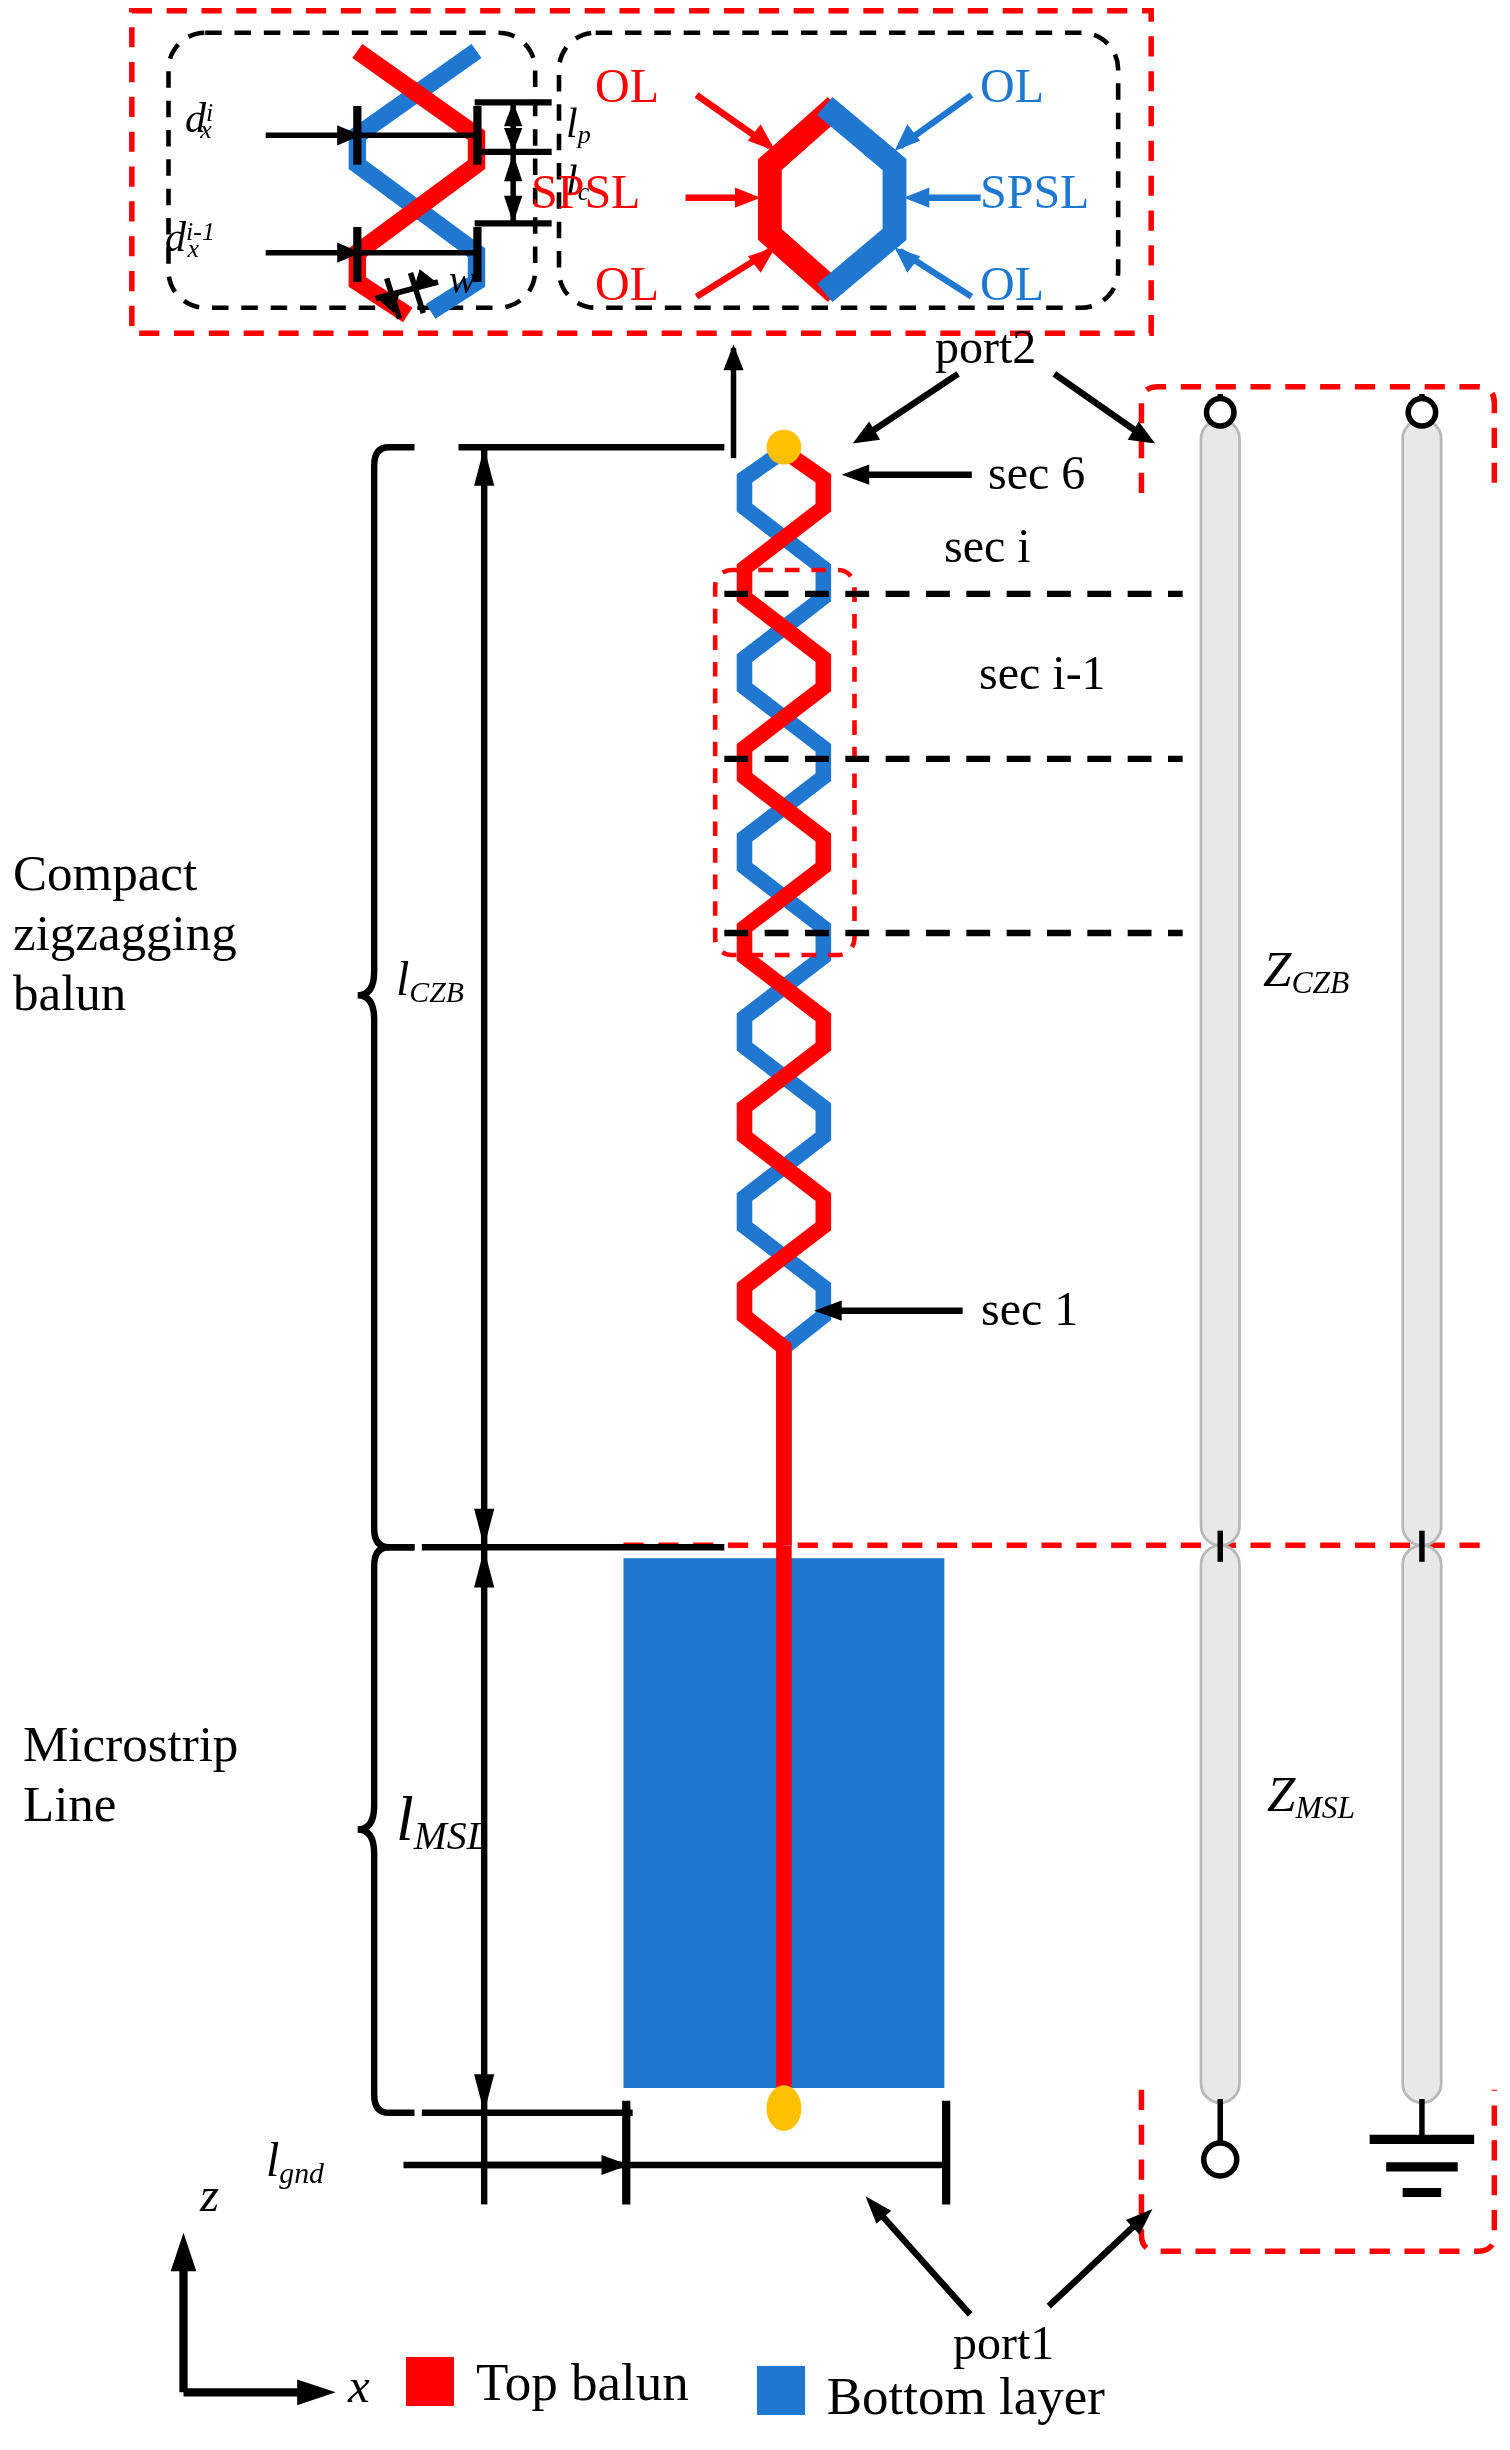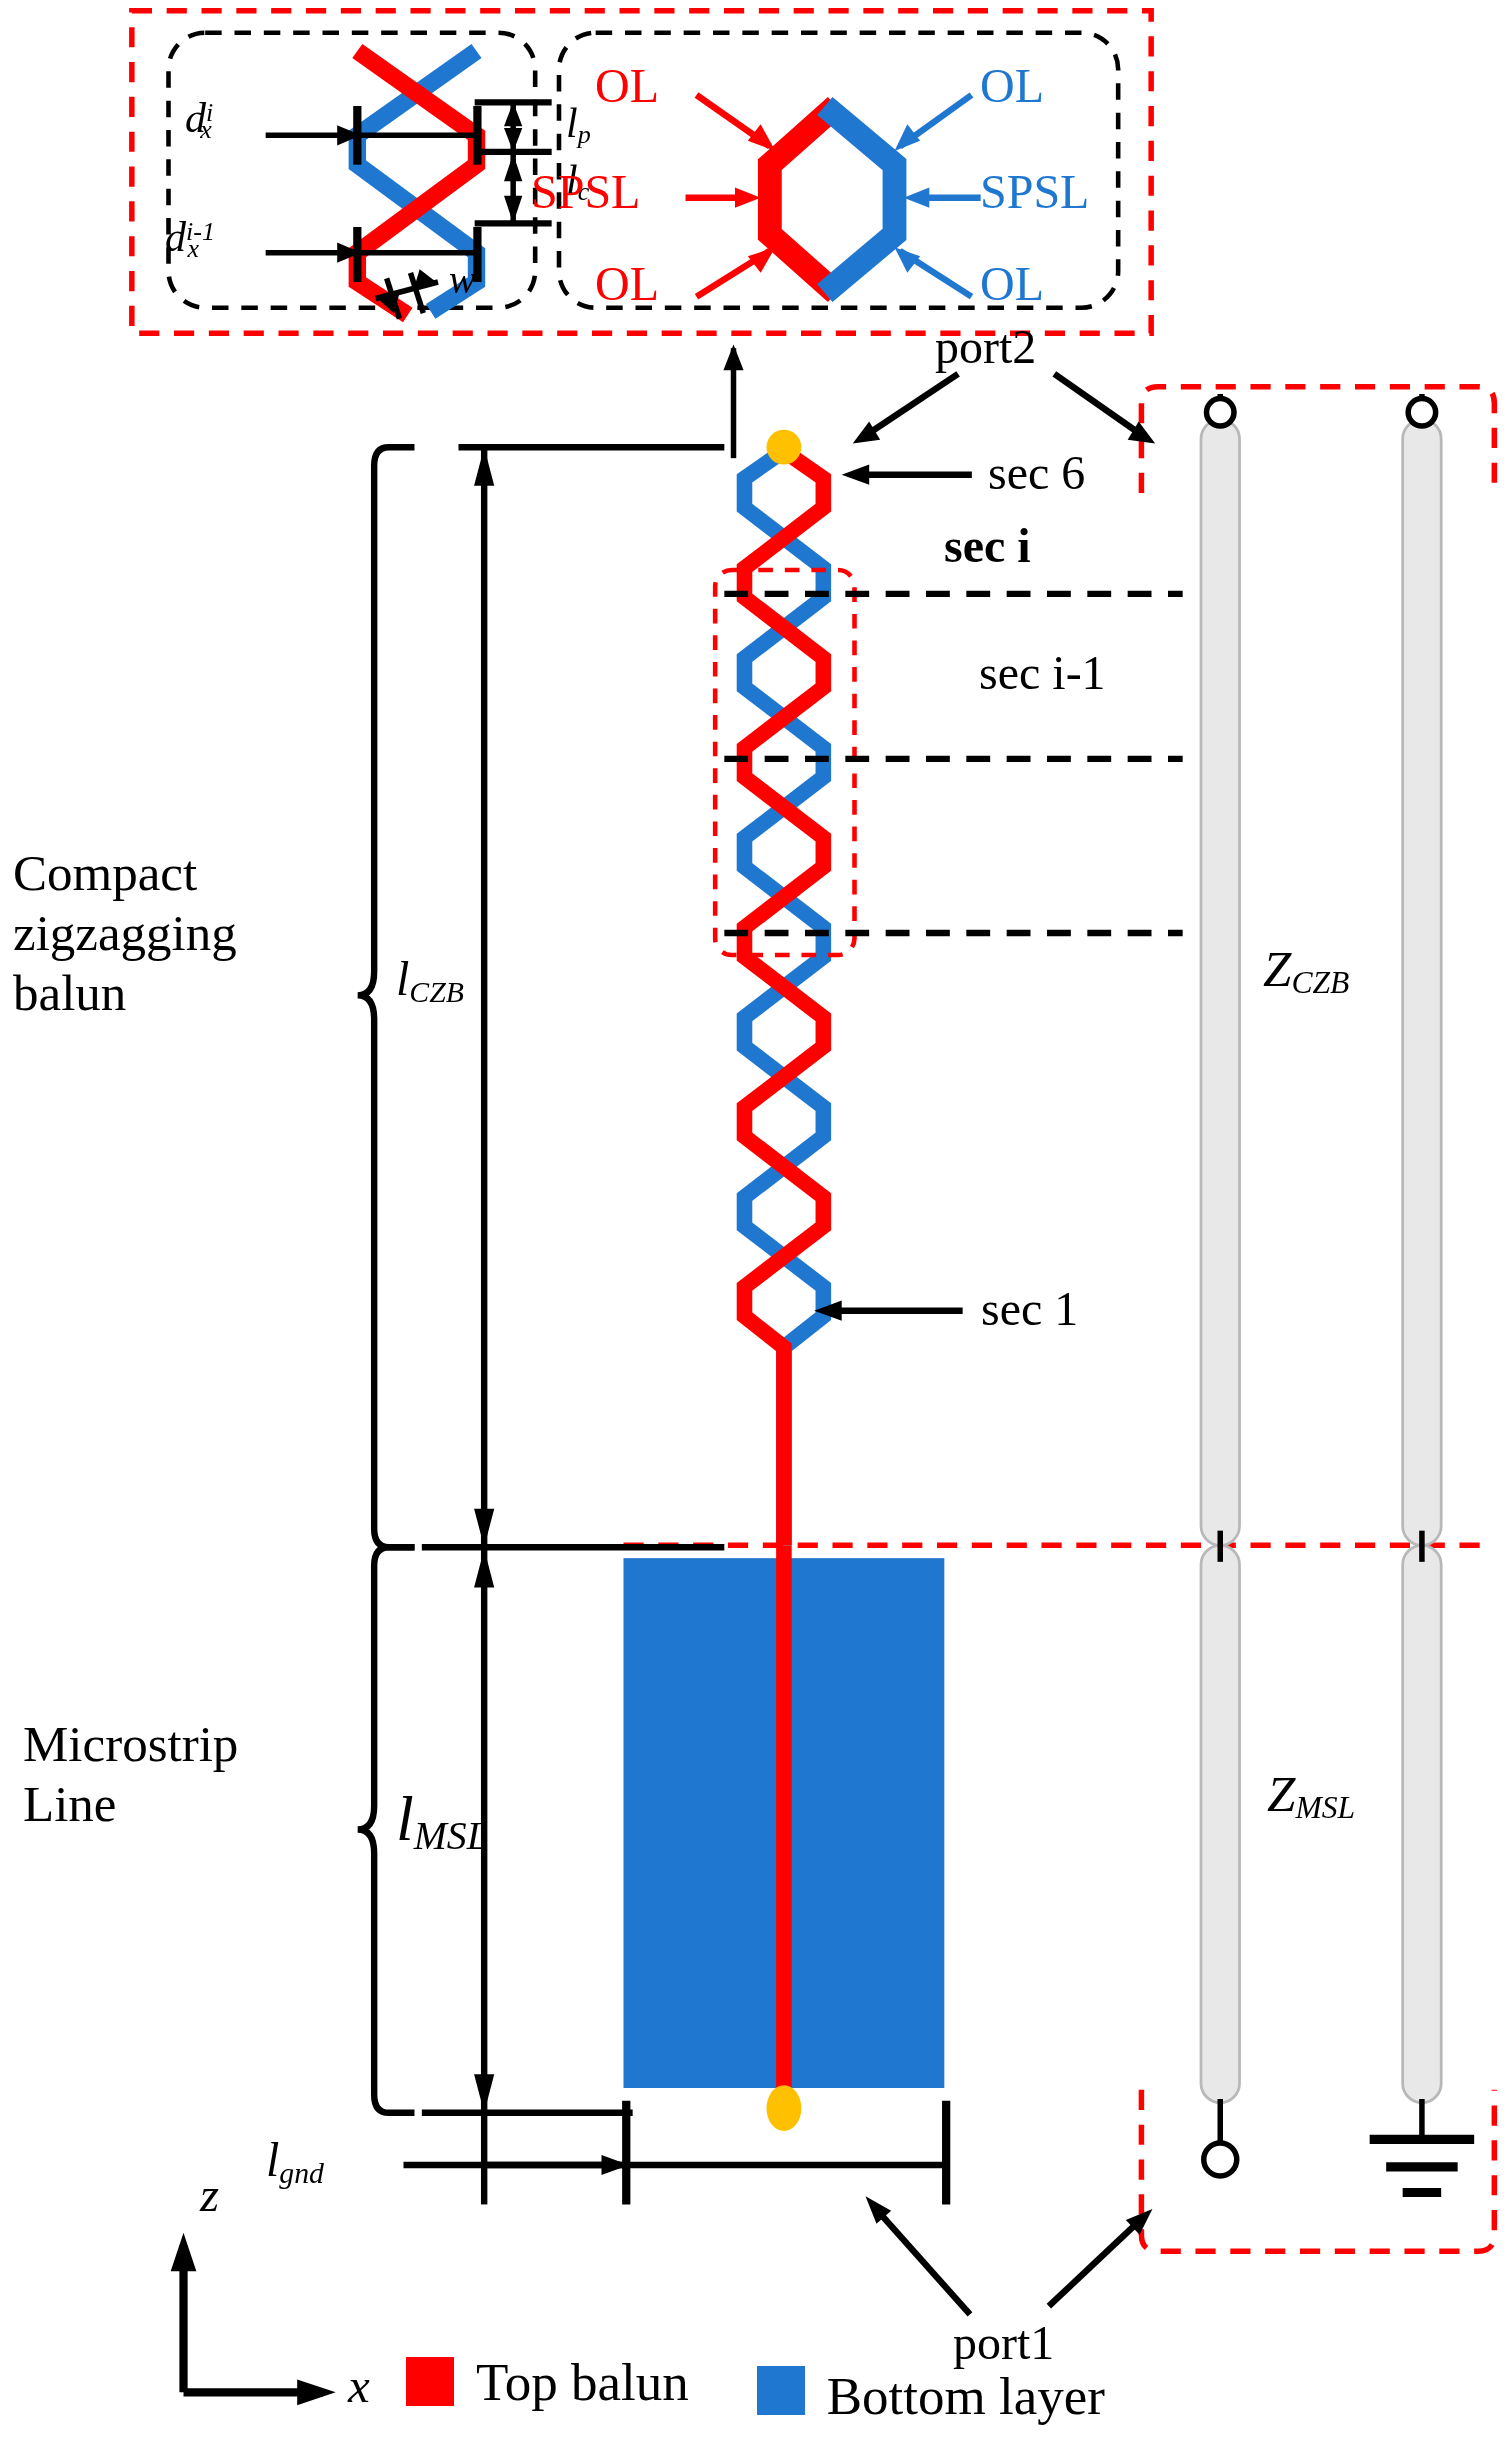--- a/index.html
+++ b/index.html
@@ -234,21 +234,21 @@
       <line x1="1551" y1="1920" x2="1551" y2="1962" stroke="#000" stroke-width="6"></line>
       <line x1="1494" y1="1964" x2="1608" y2="1964" stroke="#000" stroke-width="10"></line>
       <line x1="1512" y1="1994" x2="1590" y2="1994" stroke="#000" stroke-width="10"></line>
       <line x1="1530" y1="2022" x2="1572" y2="2022" stroke="#000" stroke-width="10"></line>
     </g>
   </svg>
 
   <div class="lbl" style="left:935px;top:-16.5px;font-size:48px;">port2</div>
   <div class="lbl" style="left:988px;top:110px;font-size:48px;">sec 6</div>
   <div class="lbl" style="left:944px;top:183px;font-size:48px;">
-    <span style="font-style:normal;font-weight:bold;">sec i</span>
+    <span style="font-style:normal;">sec i</span>
   </div>
   <div class="lbl" style="left:944px;top:310px;font-size:48px;margin-left:35px;">sec i-1</div>
   <div class="lbl" style="left:981px;top:946px;font-size:48px;">sec 1</div>
   <div class="lbl" style="left:953px;top:1980px;font-size:48px;">port1</div>
 
   <div class="abs" style="left:13px;top:504px;width:348px;text-align:left;font-size:51px;line-height:1.18;">
     <div>Compact</div>
     <div>zigzagging</div>
     <div>balun</div>
   </div>

